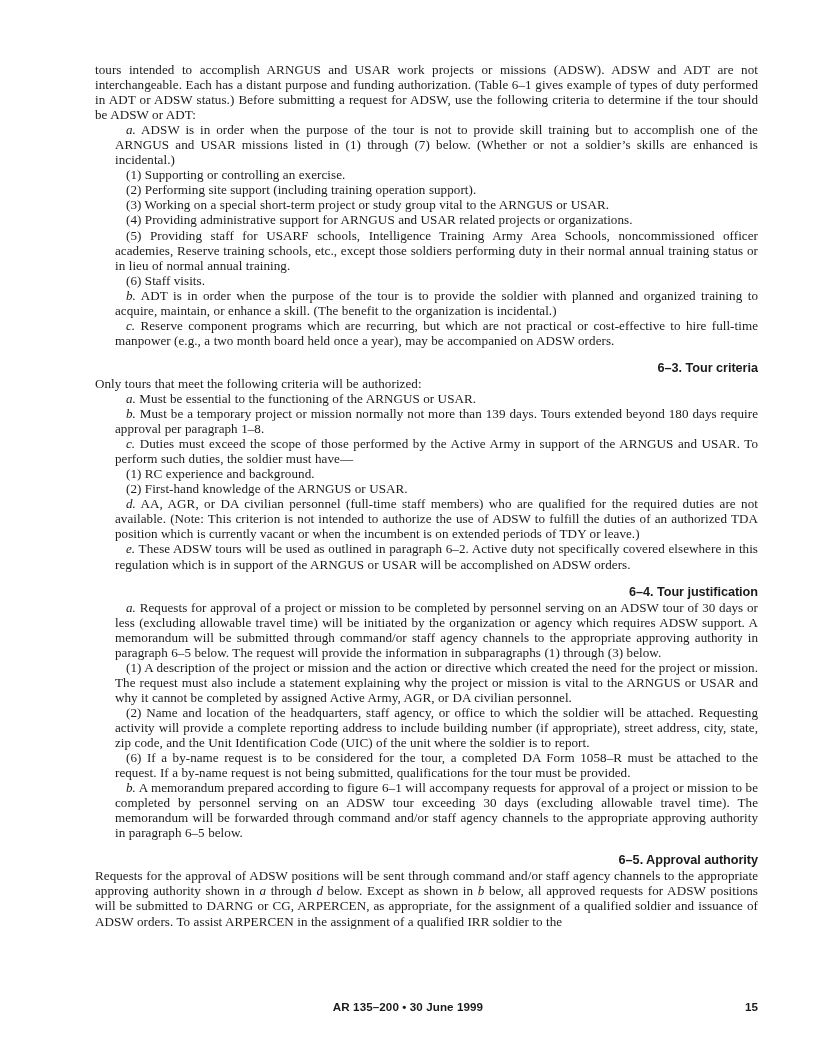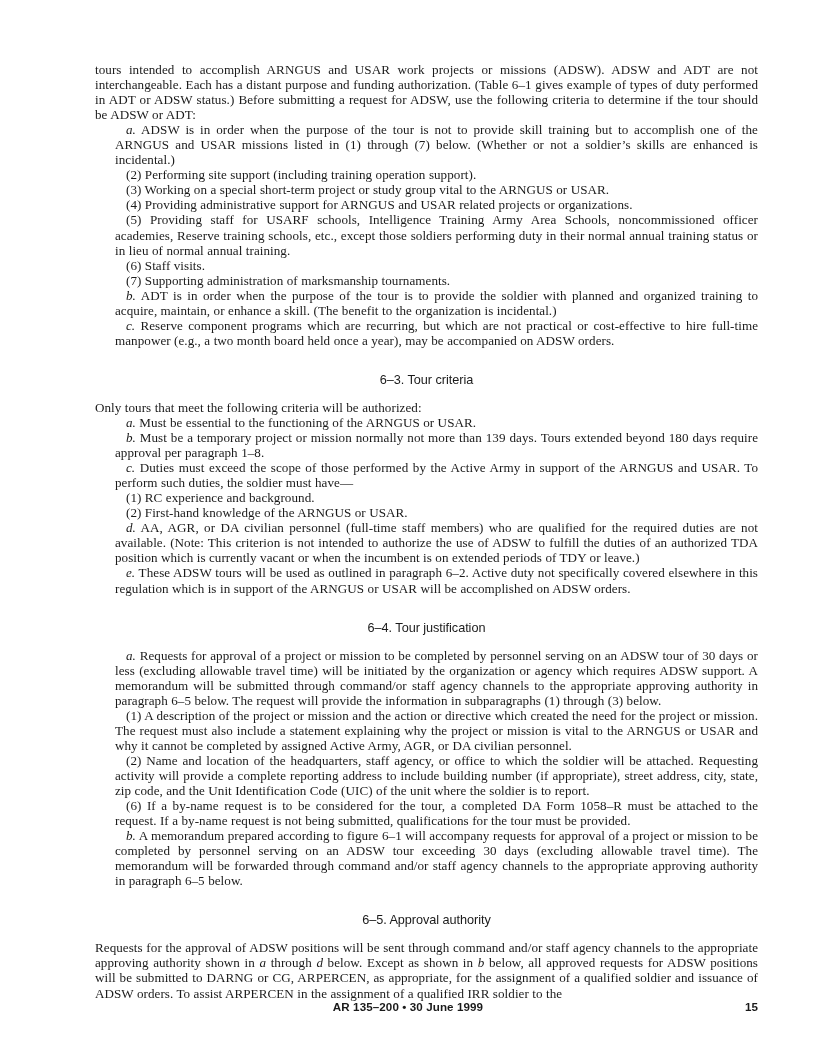--- a/index.html
+++ b/index.html
@@ -47,27 +47,27 @@
   p.indent {
     text-indent: 11px;
     margin-left: 20px;
   }
 
   p.noindent {
     text-indent: 0;
   }
 
   h2.section-heading {
-    margin: 12px;
+    margin: 0;
     font-family: "Liberation Sans", "DejaVu Sans", sans-serif;
     font-size: 12.7px;
-    font-weight: normal;
+    font-weight: bold;
     line-height: 15.05px;
     letter-spacing: -0.05px;
-    text-align: center;
+    text-align: right;
   }
 
   .gap-before-heading {
     height: 13px;
   }
 
   .ital {
     font-style: italic;
   }
 
@@ -103,26 +103,26 @@
 </style>
 </head>
 <body>
 
 <div class="page">
 
   <div class="content">
 
     <p class="body-text noindent">tours intended to accomplish ARNGUS and USAR work projects or missions (ADSW). ADSW and ADT are not interchangeable. Each has a distant purpose and funding authorization. (Table 6–1 gives example of types of duty performed in ADT or ADSW status.) Before submitting a request for ADSW, use the following criteria to determine if the tour should be ADSW or ADT:</p>
     <p class="body-text indent"><span class="ital">a.</span> ADSW is in order when the purpose of the tour is not to provide skill training but to accomplish one of the ARNGUS and USAR missions listed in (1) through (7) below. (Whether or not a soldier’s skills are enhanced is incidental.)</p>
+    <p class="body-text indent">(1) Supporting or controlling an exercise.</p>
     <p class="body-text indent">(2) Performing site support (including training operation support).</p>
     <p class="body-text indent">(3) Working on a special short-term project or study group vital to the ARNGUS or USAR.</p>
     <p class="body-text indent">(4) Providing administrative support for ARNGUS and USAR related projects or organizations.</p>
     <p class="body-text indent">(5) Providing staff for USARF schools, Intelligence Training Army Area Schools, noncommissioned officer academies, Reserve training schools, etc., except those soldiers performing duty in their normal annual training status or in lieu of normal annual training.</p>
     <p class="body-text indent">(6) Staff visits.</p>
-    <p class="body-text indent">(7) Supporting administration of marksmanship tournaments.</p>
     <p class="body-text indent"><span class="ital">b.</span> ADT is in order when the purpose of the tour is to provide the soldier with planned and organized training to acquire, maintain, or enhance a skill. (The benefit to the organization is incidental.)</p>
     <p class="body-text indent"><span class="ital">c.</span> Reserve component programs which are recurring, but which are not practical or cost-effective to hire full-time manpower (e.g., a two month board held once a year), may be accompanied on ADSW orders.</p>
 
     <div class="gap-before-heading"></div>
     <h2 class="section-heading">6–3. Tour criteria</h2>
     <p class="body-text noindent">Only tours that meet the following criteria will be authorized:</p>
     <p class="body-text indent"><span class="ital">a.</span> Must be essential to the functioning of the ARNGUS or USAR.</p>
     <p class="body-text indent"><span class="ital">b.</span> Must be a temporary project or mission normally not more than 139 days. Tours extended beyond 180 days require approval per paragraph 1–8.</p>
     <p class="body-text indent"><span class="ital">c.</span> Duties must exceed the scope of those performed by the Active Army in support of the ARNGUS and USAR. To perform such duties, the soldier must have—</p>
     <p class="body-text indent">(1) RC experience and background.</p>

